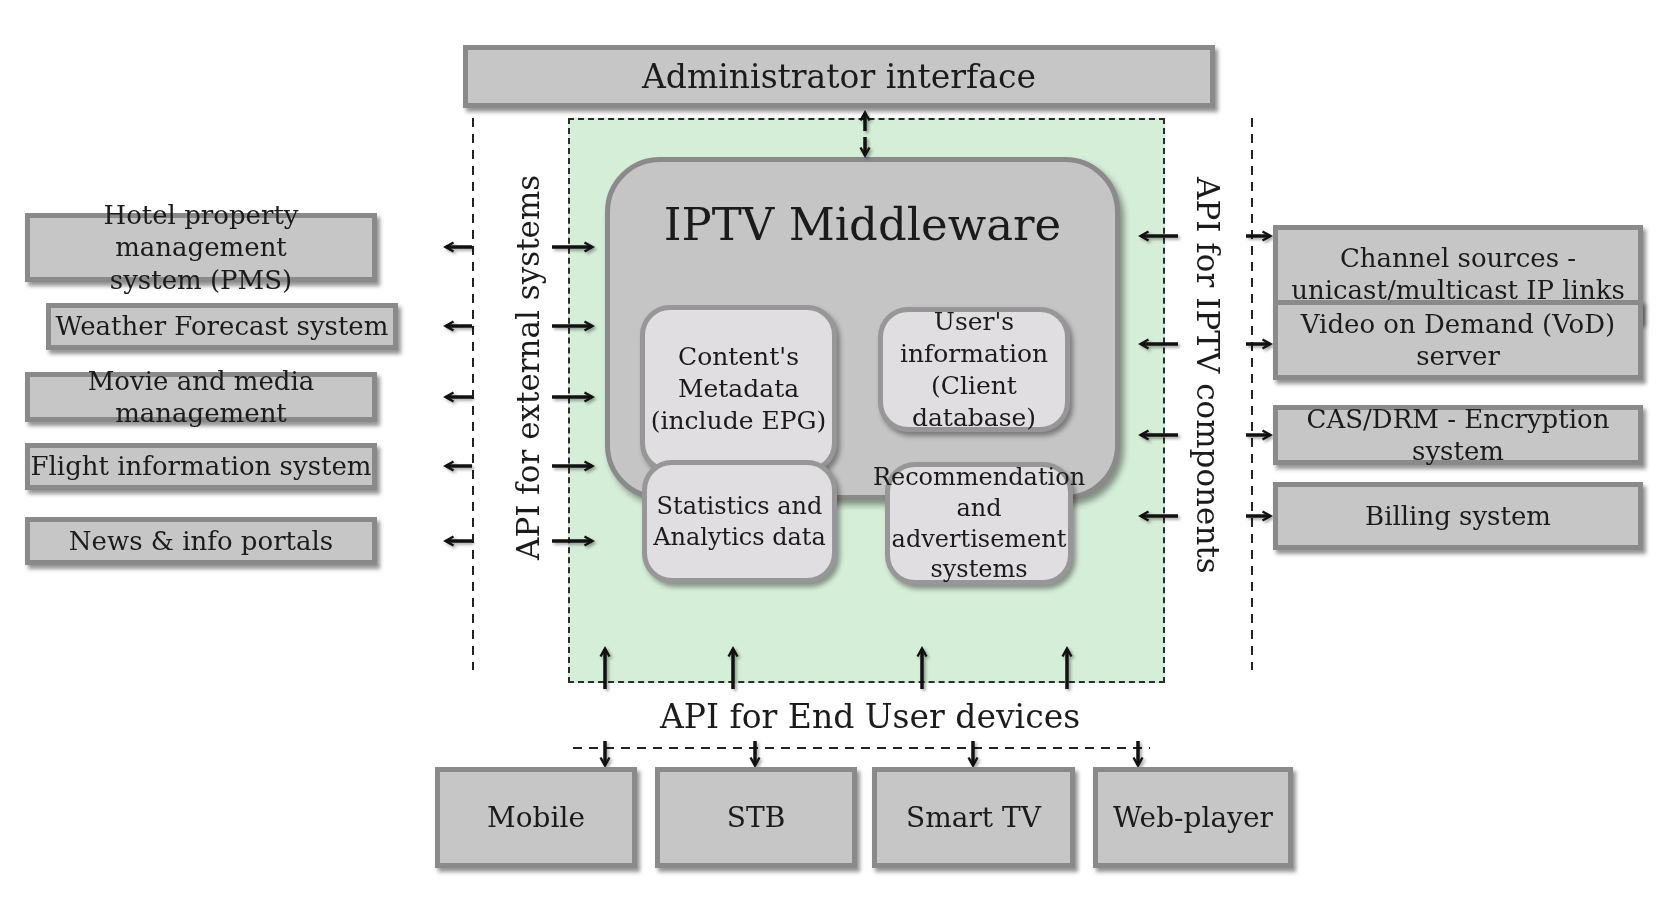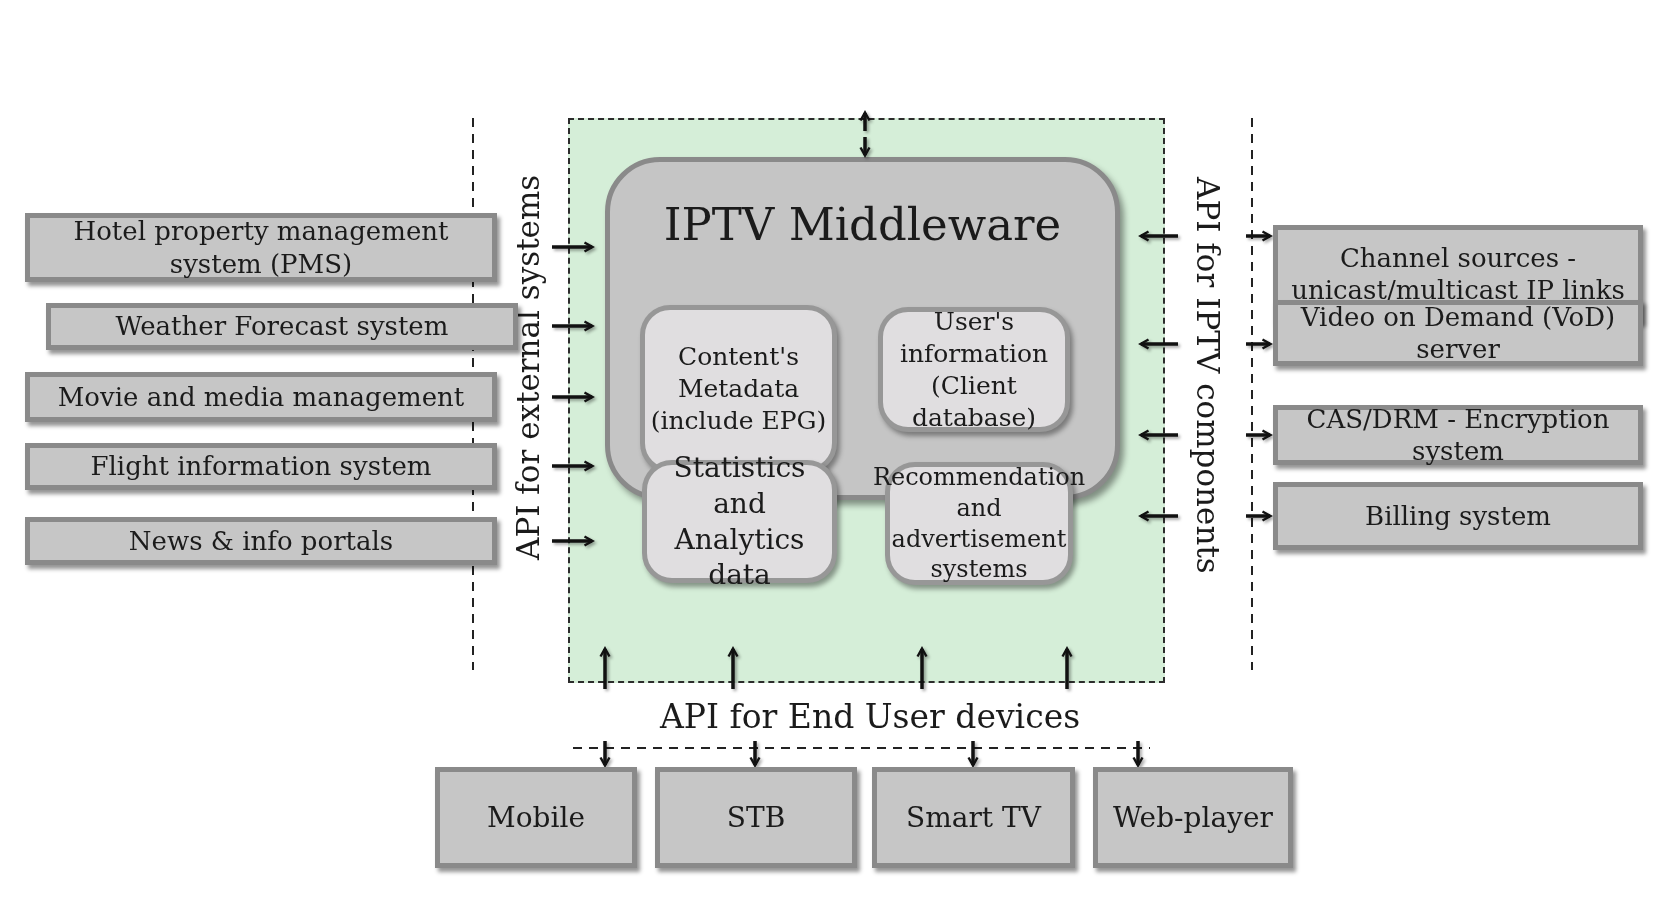--- a/index.html
+++ b/index.html
@@ -33,31 +33,31 @@
   .module{
     position:absolute;box-sizing:border-box;
     background:var(--module_fill,#e0dee0);
     border:5px solid var(--module_border,#979797);
     border-radius:30px;box-shadow:3px 4px 5px rgba(0,0,0,0.38);
     display:flex;align-items:center;justify-content:center;
     text-align:center;white-space:pre-line;line-height:1.28;z-index:3;
   }
   .m1{left:640px;top:305px;width:197px;height:168px;font-size:25px;}
   .m2{left:878px;top:307px;width:192px;height:125px;font-size:25px;}
-  .m3{left:642px;top:460px;width:195px;height:123px;font-size:28px;}
+  .m3{left:642px;top:460px;width:195px;height:123px;font-size:24px;}
   .m4{left:885px;top:462px;width:188px;height:123px;font-size:24px;}
-  .lbox{left:25px;width:472px;font-size:26px;}
+  .lbox{left:25px;width:352px;font-size:26px;}
   .l1{top:213px;height:69px;}
   .l2{top:303px;height:47px;margin-left:21px;}
   .l3{top:372px;height:50px;}
   .l4{top:443px;height:47px;}
   .l5{top:517px;height:48px;}
   .rbox{left:1273px;width:370px;font-size:26px;}
   .r1{top:187px;height:98px;margin-top:38px;}
-  .r2{top:300px;height:66px;}
+  .r2{top:300px;height:80px;}
   .r3{top:405px;height:60px;}
   .r4{top:482px;height:68px;}
   .dev{top:767px;height:101px;font-size:28px;}
   .d1{left:435px;width:202px;}
   .d2{left:655px;width:202px;}
   .d3{left:872px;width:203px;}
   .d4{left:1093px;width:200px;}
   .vlabel{
     position:absolute;display:flex;align-items:center;justify-content:center;
     font-size:31px;z-index:4;writing-mode:vertical-rl;
@@ -137,20 +137,21 @@
       <line class="arrow" x1="922" y1="689" x2="922" y2="649" marker-end="url(#ah)"></line>
       <line class="arrow" x1="1067" y1="689" x2="1067" y2="649" marker-end="url(#ah)"></line>
 
       <line class="arrow" x1="605" y1="741" x2="605" y2="765" marker-end="url(#ah)"></line>
       <line class="arrow" x1="755" y1="741" x2="755" y2="765" marker-end="url(#ah)"></line>
       <line class="arrow" x1="973" y1="741" x2="973" y2="765" marker-end="url(#ah)"></line>
       <line class="arrow" x1="1138" y1="741" x2="1138" y2="765" marker-end="url(#ah)"></line>
     </g>
   </svg>
 
+  <div class="box admin">Administrator interface</div>
 
   <div class="vlabel vleft">API for external systems</div>
   <div class="vlabel vright">API for IPTV components</div>
   <div class="blabel">API for End User devices</div>
 
   <div class="box lbox l1">Hotel property management
 system (PMS)</div>
   <div class="box lbox l2">Weather Forecast system</div>
   <div class="box lbox l3">Movie and media management</div>
   <div class="box lbox l4">Flight information system</div>

